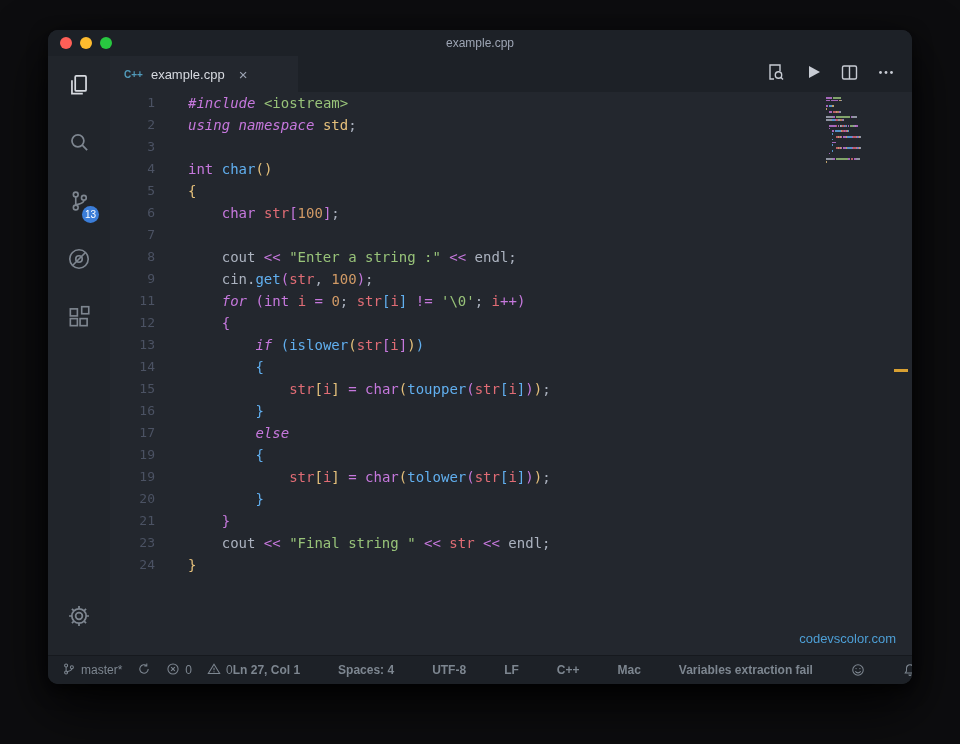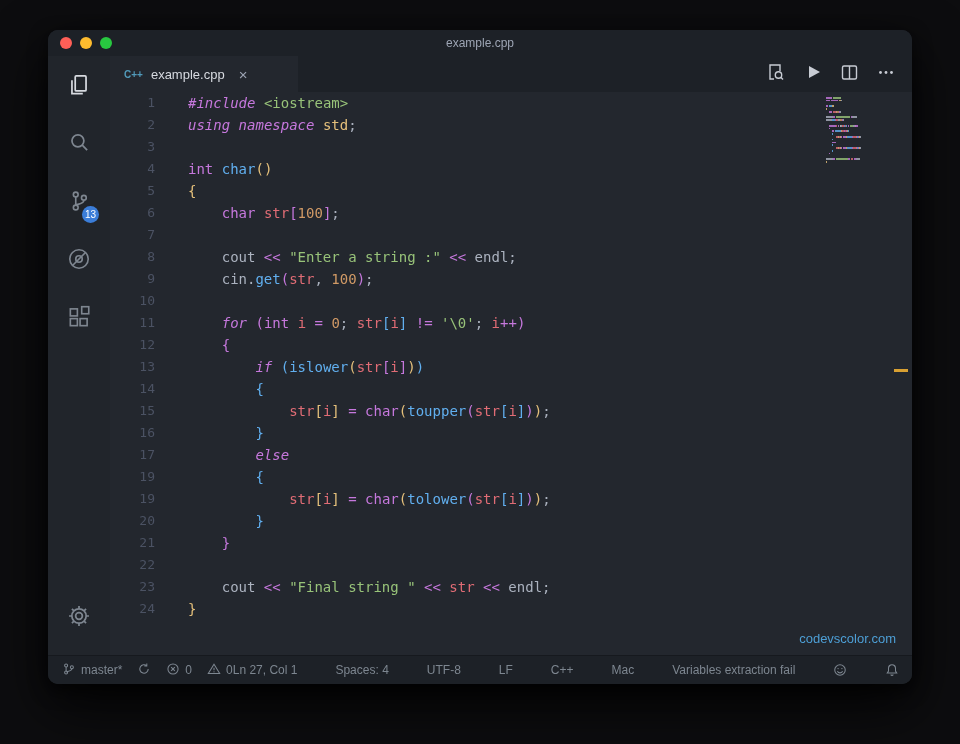--- a/index.html
+++ b/index.html
@@ -65,21 +65,21 @@
   .mm-line{display:flex;height:1.7px;margin-bottom:1.1px;}
   .mm-t{height:100%;background:currentColor;opacity:.8;flex:0 0 auto;}
   .ruler-marker{position:absolute;right:4px;top:277px;width:14px;height:3px;background:#d8a032;}
   .watermark{position:absolute;right:16px;bottom:9px;font-size:13px;color:#4d9fd6;}
   
   .statusbar{
     height:28px;flex:0 0 auto;background:#1d2127;border-top:1px solid #16191e;
     display:flex;align-items:center;padding:0 14px;font-size:12px;color:#7d8690;
   }
   .sb-group{display:flex;align-items:center;gap:15px;}
-  .sb-group.right{margin-left:auto;gap:38px;}
+  .sb-group.right{margin-left:auto;gap:38px;font-weight:bold;}
   .sb-item{display:flex;align-items:center;gap:5px;cursor:pointer;white-space:nowrap;}
   .sb-item svg{width:14px;height:14px;}
 </style>
 </head>
 <body>
 
 <div class="window">
 
   <div class="titlebar">
     <div class="lights">
@@ -198,33 +198,31 @@
         <div>
             <div class="code-line"><span class="ln">1</span><span class="lc"><span class="t-kwi">#include</span><span class="t-pln"> </span><span class="t-str">&lt;iostream&gt;</span></span></div>
             <div class="code-line"><span class="ln">2</span><span class="lc"><span class="t-kwi">using</span><span class="t-pln"> </span><span class="t-kwi">namespace</span><span class="t-pln"> </span><span class="t-cls">std</span><span class="t-pln">;</span></span></div>
             <div class="code-line"><span class="ln">3</span><span class="lc"></span></div>
             <div class="code-line"><span class="ln">4</span><span class="lc"><span class="t-kw">int</span><span class="t-pln"> </span><span class="t-fn">char</span><span class="t-b1">()</span></span></div>
             <div class="code-line"><span class="ln">5</span><span class="lc"><span class="t-b1">{</span></span></div>
             <div class="code-line"><span class="ln">6</span><span class="lc"><span class="t-pln">    </span><span class="t-kw">char</span><span class="t-pln"> </span><span class="t-var">str</span><span class="t-b2">[</span><span class="t-num">100</span><span class="t-b2">]</span><span class="t-pln">;</span></span></div>
             <div class="code-line"><span class="ln">7</span><span class="lc"></span></div>
             <div class="code-line"><span class="ln">8</span><span class="lc"><span class="t-pln">    cout </span><span class="t-op">&lt;&lt;</span><span class="t-pln"> </span><span class="t-str">"Enter a string :"</span><span class="t-pln"> </span><span class="t-op">&lt;&lt;</span><span class="t-pln"> endl;</span></span></div>
             <div class="code-line"><span class="ln">9</span><span class="lc"><span class="t-pln">    cin.</span><span class="t-fn">get</span><span class="t-b2">(</span><span class="t-var">str</span><span class="t-pln">, </span><span class="t-num">100</span><span class="t-b2">)</span><span class="t-pln">;</span></span></div>
-            <div class="code-line"><span class="ln">10</span><span class="lc"></span></div>
             <div class="code-line"><span class="ln">11</span><span class="lc"><span class="t-pln">    </span><span class="t-kwi">for</span><span class="t-pln"> </span><span class="t-b2">(</span><span class="t-kw">int</span><span class="t-pln"> </span><span class="t-var">i</span><span class="t-pln"> </span><span class="t-op">=</span><span class="t-pln"> </span><span class="t-num">0</span><span class="t-pln">; </span><span class="t-var">str</span><span class="t-b3">[</span><span class="t-var">i</span><span class="t-b3">]</span><span class="t-pln"> </span><span class="t-op">!=</span><span class="t-pln"> </span><span class="t-str">'\0'</span><span class="t-pln">; </span><span class="t-var">i</span><span class="t-op">++</span><span class="t-b2">)</span></span></div>
             <div class="code-line"><span class="ln">12</span><span class="lc"><span class="t-pln">    </span><span class="t-b2">{</span></span></div>
             <div class="code-line"><span class="ln">13</span><span class="lc"><span class="t-pln">        </span><span class="t-kwi">if</span><span class="t-pln"> </span><span class="t-b3">(</span><span class="t-fn">islower</span><span class="t-b1">(</span><span class="t-var">str</span><span class="t-b2">[</span><span class="t-var">i</span><span class="t-b2">]</span><span class="t-b1">)</span><span class="t-b3">)</span></span></div>
             <div class="code-line"><span class="ln">14</span><span class="lc"><span class="t-pln">        </span><span class="t-b3">{</span></span></div>
             <div class="code-line"><span class="ln">15</span><span class="lc"><span class="t-pln">            </span><span class="t-var">str</span><span class="t-b1">[</span><span class="t-var">i</span><span class="t-b1">]</span><span class="t-pln"> </span><span class="t-op">=</span><span class="t-pln"> </span><span class="t-kw">char</span><span class="t-b1">(</span><span class="t-fn">toupper</span><span class="t-b2">(</span><span class="t-var">str</span><span class="t-b3">[</span><span class="t-var">i</span><span class="t-b3">]</span><span class="t-b2">)</span><span class="t-b1">)</span><span class="t-pln">;</span></span></div>
             <div class="code-line"><span class="ln">16</span><span class="lc"><span class="t-pln">        </span><span class="t-b3">}</span></span></div>
             <div class="code-line"><span class="ln">17</span><span class="lc"><span class="t-pln">        </span><span class="t-kwi">else</span></span></div>
             <div class="code-line"><span class="ln">19</span><span class="lc"><span class="t-pln">        </span><span class="t-b3">{</span></span></div>
             <div class="code-line"><span class="ln">19</span><span class="lc"><span class="t-pln">            </span><span class="t-var">str</span><span class="t-b1">[</span><span class="t-var">i</span><span class="t-b1">]</span><span class="t-pln"> </span><span class="t-op">=</span><span class="t-pln"> </span><span class="t-kw">char</span><span class="t-b1">(</span><span class="t-fn">tolower</span><span class="t-b2">(</span><span class="t-var">str</span><span class="t-b3">[</span><span class="t-var">i</span><span class="t-b3">]</span><span class="t-b2">)</span><span class="t-b1">)</span><span class="t-pln">;</span></span></div>
             <div class="code-line"><span class="ln">20</span><span class="lc"><span class="t-pln">        </span><span class="t-b3">}</span></span></div>
             <div class="code-line"><span class="ln">21</span><span class="lc"><span class="t-pln">    </span><span class="t-b2">}</span></span></div>
-            <div class="code-line"><span class="ln">22</span><span class="lc"></span></div>
             <div class="code-line"><span class="ln">23</span><span class="lc"><span class="t-pln">    cout </span><span class="t-op">&lt;&lt;</span><span class="t-pln"> </span><span class="t-str">"Final string "</span><span class="t-pln"> </span><span class="t-op">&lt;&lt;</span><span class="t-pln"> </span><span class="t-var">str</span><span class="t-pln"> </span><span class="t-op">&lt;&lt;</span><span class="t-pln"> endl;</span></span></div>
             <div class="code-line"><span class="ln">24</span><span class="lc"><span class="t-b1">}</span></span></div>
           </div>
         <div class="minimap">
             <div class="mm-line">
               <span class="mm-t t-kwi" style="width: 6.4px;"></span>
               <span class="mm-t t-pln" style="width: 0.8px; visibility: hidden;"></span>
               <span class="mm-t t-str" style="width: 8px;"></span>
             </div>
             <div class="mm-line">

